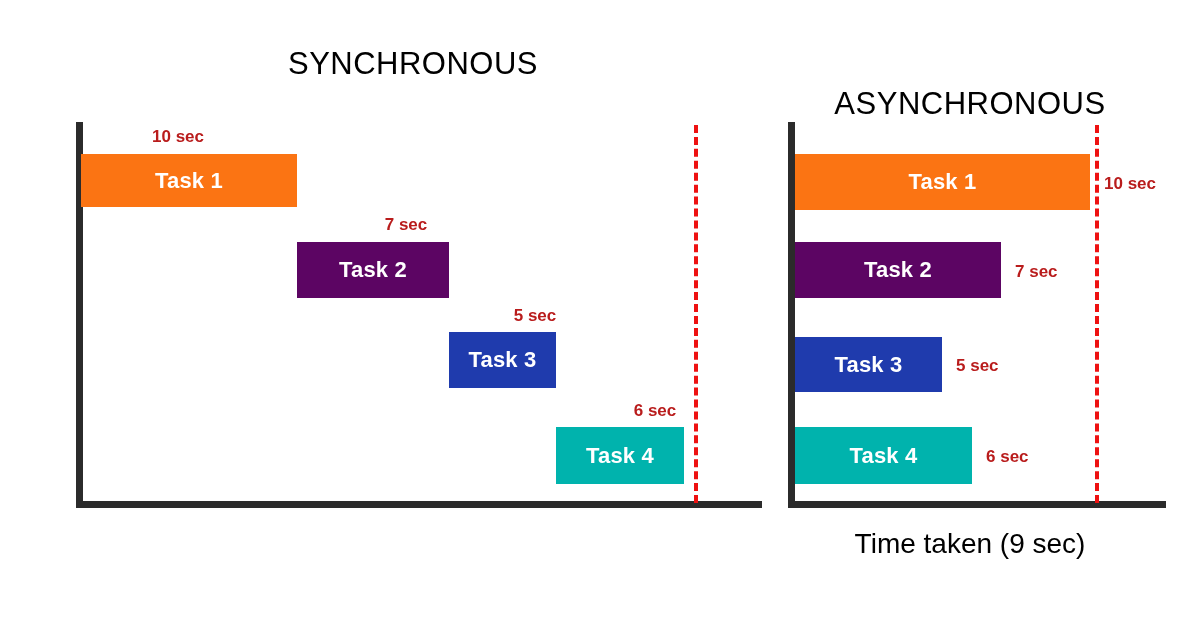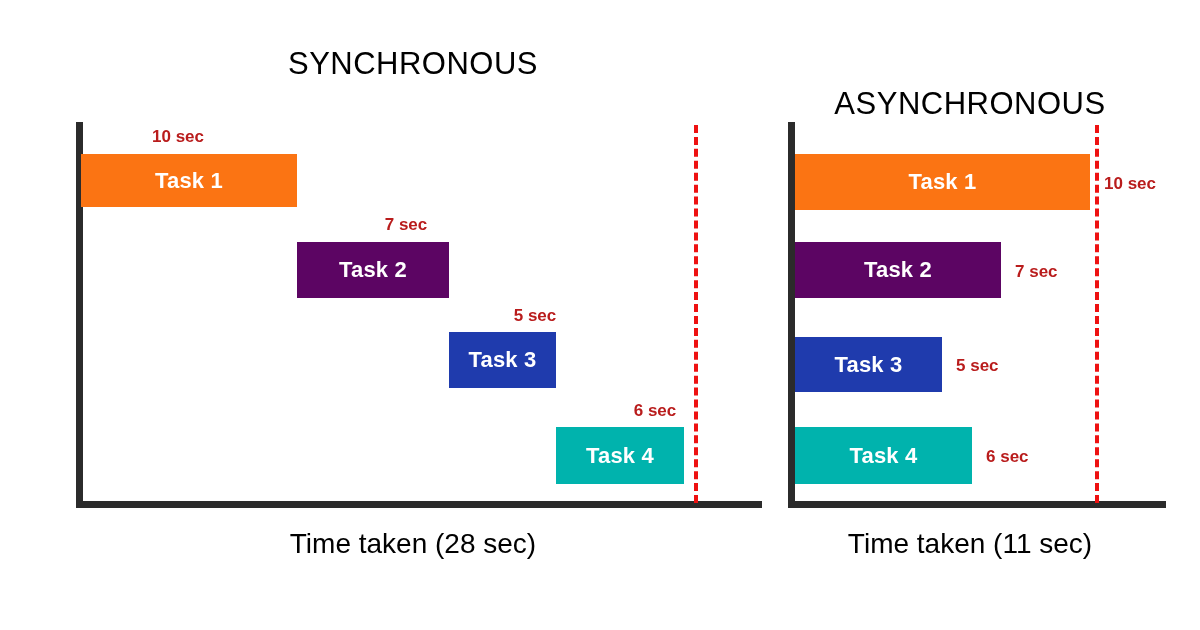--- a/index.html
+++ b/index.html
@@ -144,21 +144,20 @@
       <span class="bar-label">Task 3</span>
     </div>
 
     <div class="duration above" style="left:534px; top:281px; width:90px;">6 sec</div>
     <div class="bar" style="left:480px; top:307px; width:128px; height:57px; background:#00b3ad;">
       <span class="bar-label">Task 4</span>
     </div>
 
   </div>
 
-  <div class="caption">Time taken (28 sec)</div>
 </section>
 
 <section class="panel" id="panel-async">
 
   <div class="panel-title">ASYNCHRONOUS</div>
 
   <div class="plot" id="plot-async">
 
     <div class="axis-y"></div>
     <div class="axis-x"></div>
@@ -179,14 +178,14 @@
     </div>
     <div class="duration right" style="left:168px; top:236px;">5 sec</div>
 
     <div class="bar" style="left:7px; top:307px; width:177px; height:57px; background:#00b3ad;">
       <span class="bar-label">Task 4</span>
     </div>
     <div class="duration right" style="left:198px; top:327px;">6 sec</div>
 
   </div>
 
-  <div class="caption">Time taken (11 sec)</div>
+  <div class="caption">Time taken (9 sec)</div>
 </section>
 
 </body></html>

